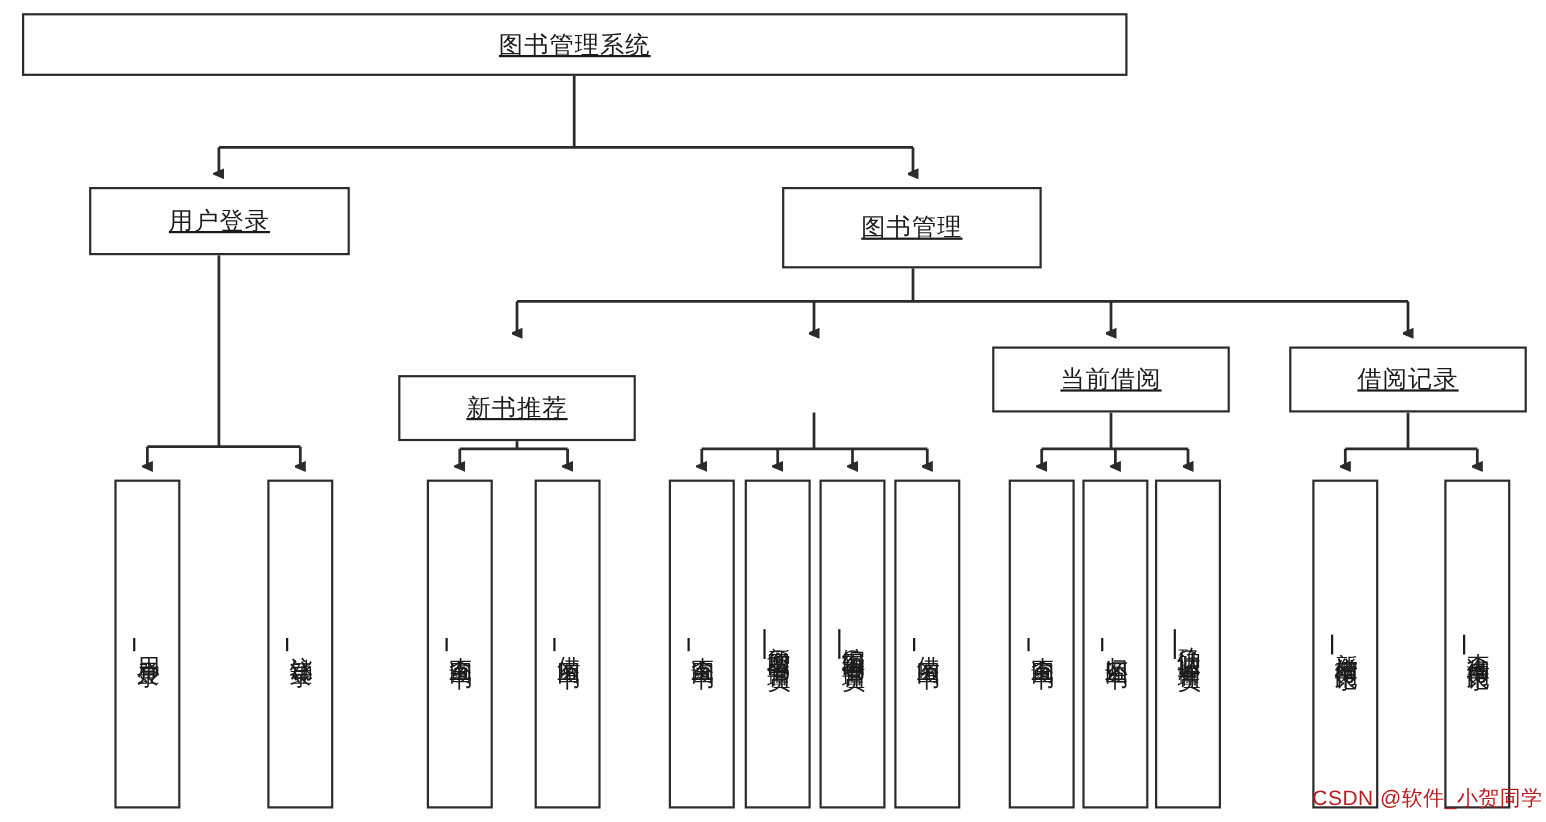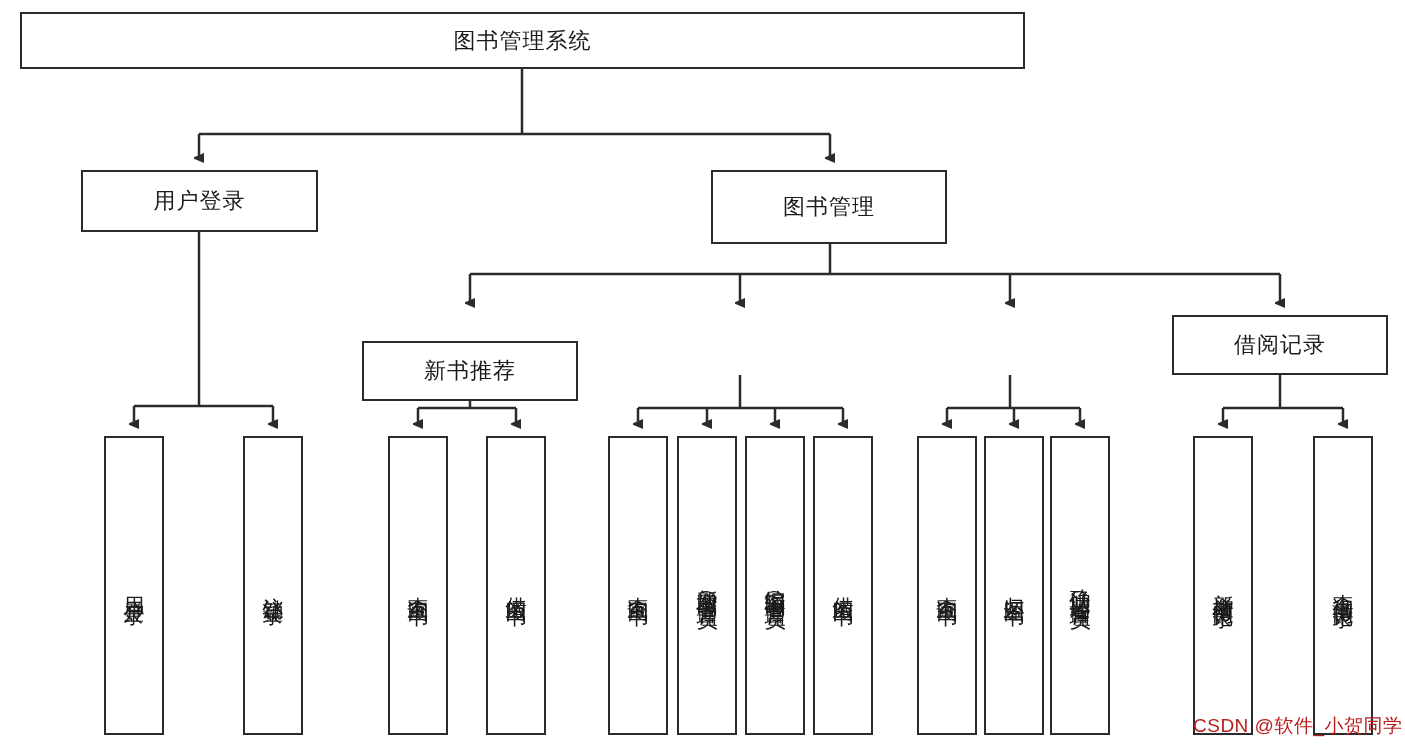--- a/index.html
+++ b/index.html
@@ -20,20 +20,21 @@
     align-items:center;
     justify-content:center;
     color:#1a1a1a;
   }
   .node .label{
     font-size:22px;
     line-height:1.15;
     letter-spacing:1px;
     white-space:nowrap;
     color:#1a1a1a;
+    text-decoration:underline;
   }
   .node.vertical{
     align-items:center;
     justify-content:center;
   }
   .node.vertical .label{
     writing-mode:vertical-rl;
     text-orientation:upright;
     font-size:21px;
     line-height:1.05;
@@ -118,20 +119,23 @@
   <div class="node" id="node-l2-0" style="left: 81px; top: 170px; width: 237px; height: 62px; border-color: rgb(43, 43, 43); background: rgb(255, 255, 255); color: rgb(26, 26, 26);">
     <span class="label">用户登录</span>
   </div>
   <div class="node" id="node-l2-1" style="left: 711px; top: 170px; width: 236px; height: 74px; border-color: rgb(43, 43, 43); background: rgb(255, 255, 255); color: rgb(26, 26, 26);">
     <span class="label">图书管理</span>
   </div>
 
   <div class="node" id="node-l3-0" style="left: 362px; top: 315px; width: 216px; height: 60px; border-color: rgb(43, 43, 43); background: rgb(255, 255, 255); color: rgb(26, 26, 26); margin-top: 26px;">
     <span class="label">新书推荐</span>
   </div>
+  <div class="node" id="node-l3-2" style="left: 902px; top: 315px; width: 216px; height: 60px; border-color: rgb(43, 43, 43); background: rgb(255, 255, 255); color: rgb(26, 26, 26);">
+    <span class="label">当前借阅</span>
+  </div>
   <div class="node" id="node-l3-3" style="left: 1172px; top: 315px; width: 216px; height: 60px; border-color: rgb(43, 43, 43); background: rgb(255, 255, 255); color: rgb(26, 26, 26);">
     <span class="label">借阅记录</span>
   </div>
 
   <div class="node vertical" id="node-leaf-0" style="left: 104px; top: 436px; width: 60px; height: 299px; border-color: rgb(43, 43, 43); background: rgb(255, 255, 255); color: rgb(26, 26, 26);">
     <span class="label">用户登录</span>
   </div>
   <div class="node vertical" id="node-leaf-1" style="left: 243px; top: 436px; width: 60px; height: 299px; border-color: rgb(43, 43, 43); background: rgb(255, 255, 255); color: rgb(26, 26, 26);">
     <span class="label">注销登录</span>
   </div>

